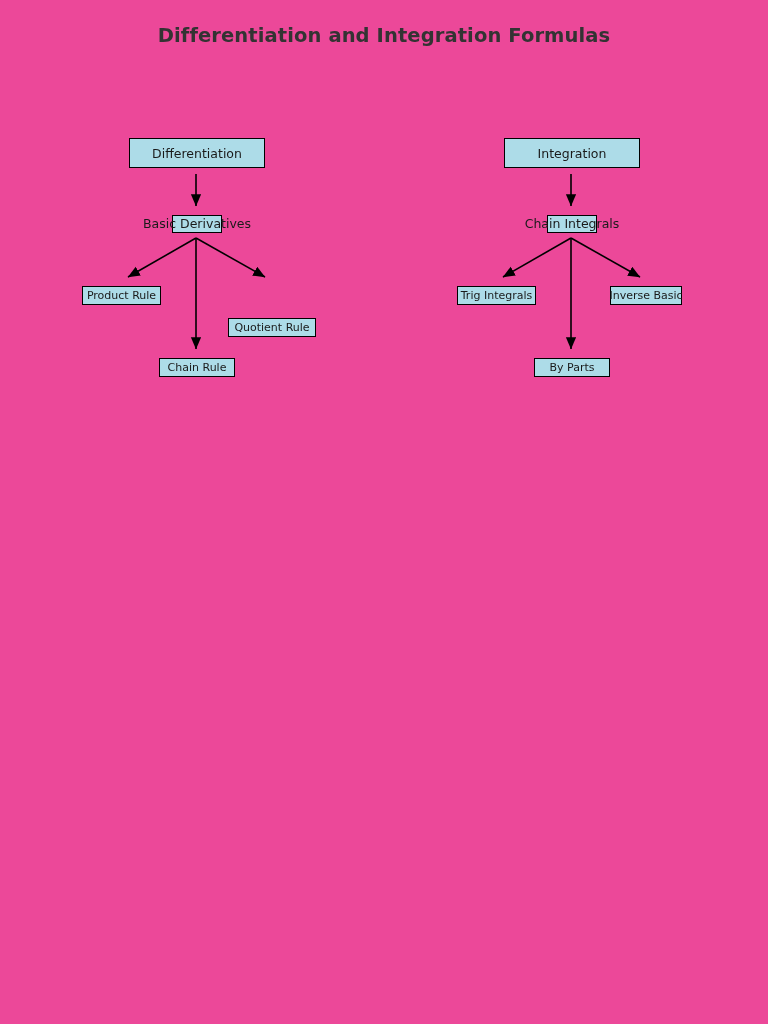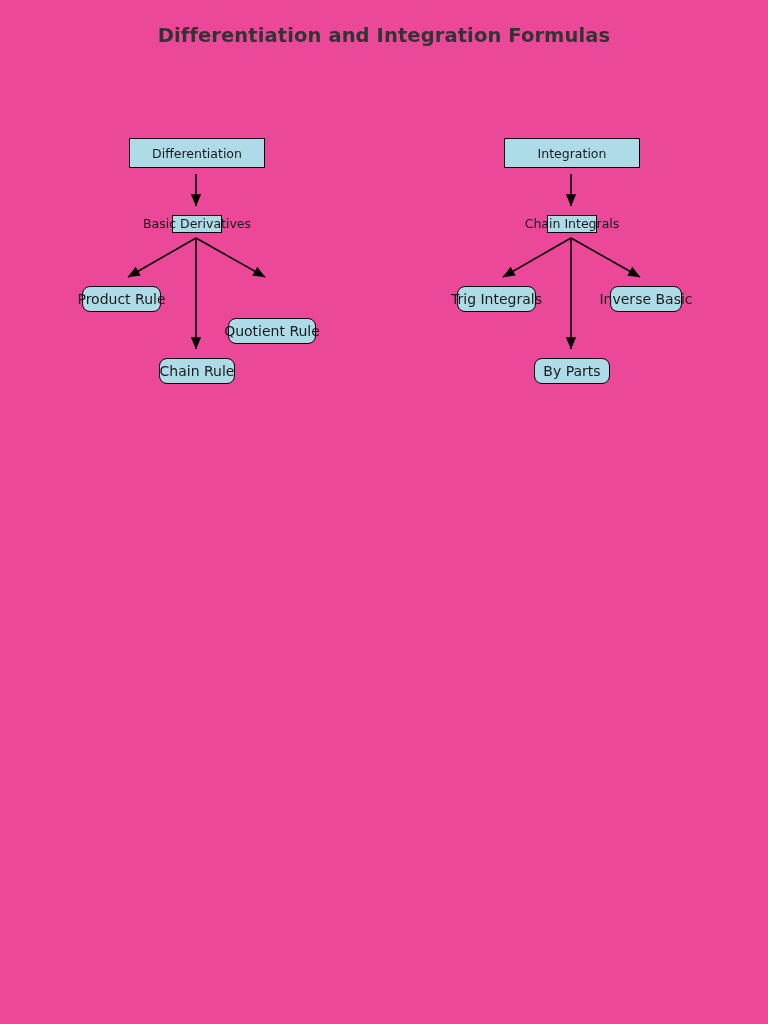--- a/index.html
+++ b/index.html
@@ -83,23 +83,22 @@
     font-size: 12.5px;
     overflow: visible;
   }
   .node.sub .label {
     display: block;
     text-align: left;
     line-height: 16px;
   }
 
   .node.leaf {
-    height: 26px;
-    font-size: 14px;
-    border-radius: 8px;
+    height: 19px;
+    font-size: 11px;
   }
 
   
   #node-differentiation { left: 129px; top: 138px; width: 136px; }
   #node-basic-derivatives { left: 172px; top: 215px; width: 50px; }
   #node-product-rule { left: 82px; top: 286px; width: 79px; }
   #node-quotient-rule { left: 228px; top: 286px; width: 88px; margin-top: 32px; }
   #node-chain-rule { left: 159px; top: 358px; width: 76px; }
 
   

